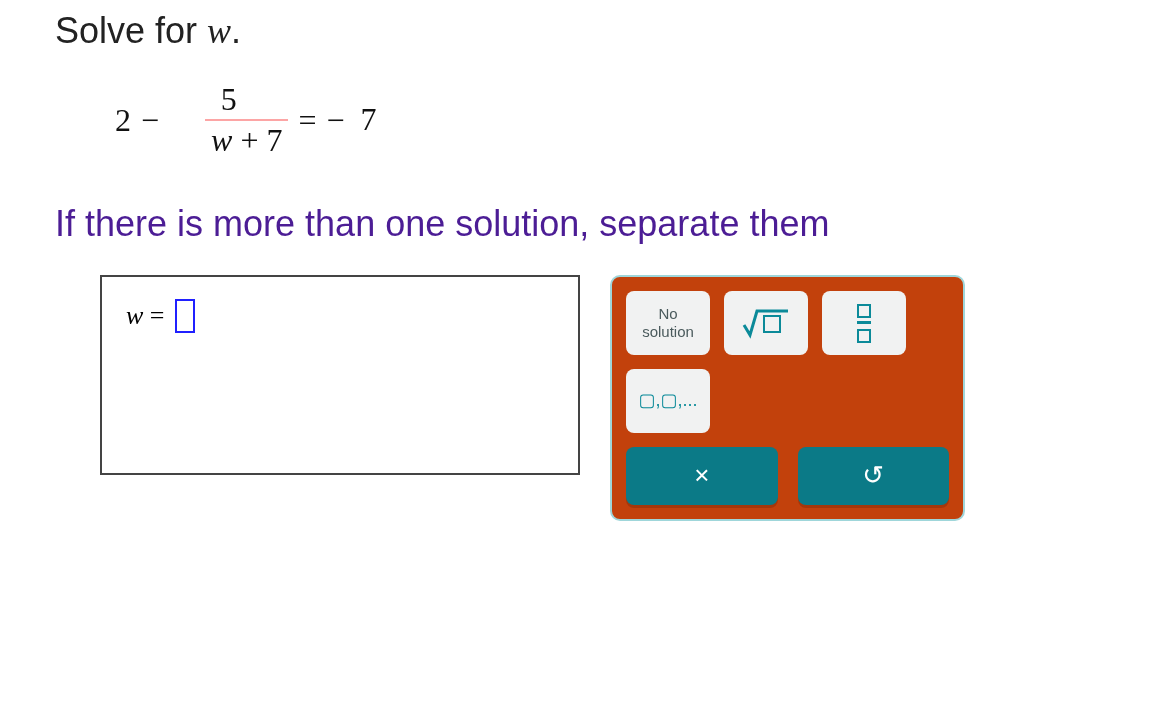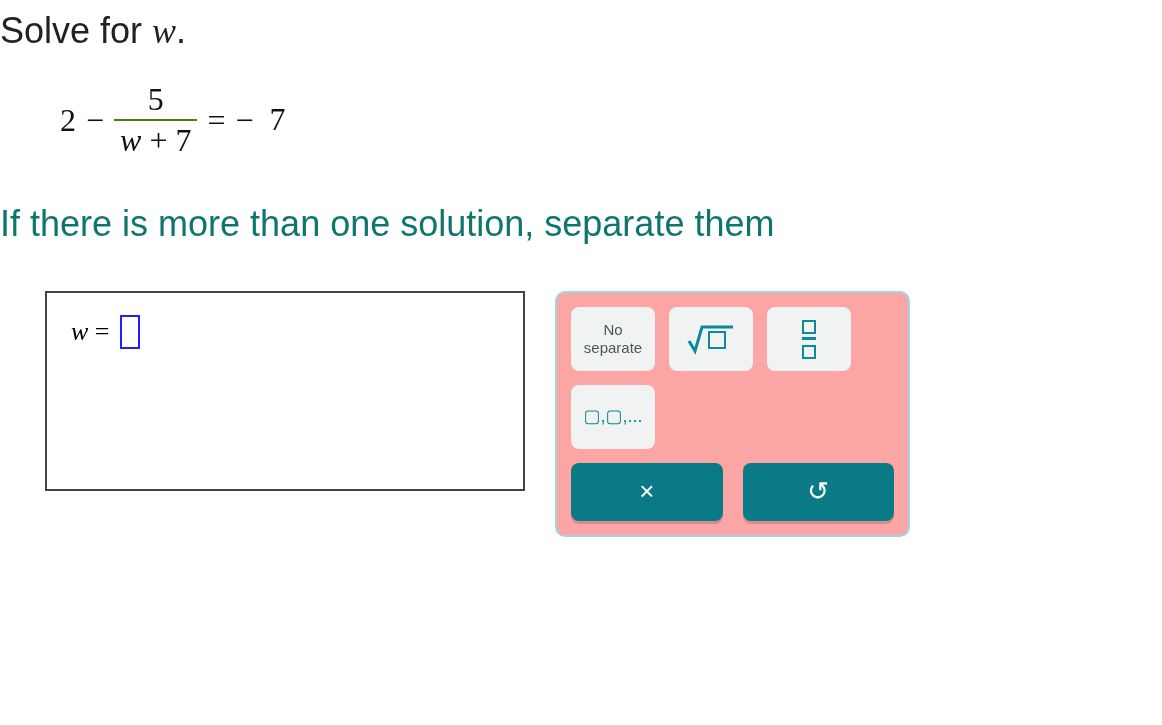--- a/index.html
+++ b/index.html
@@ -7,20 +7,21 @@
     margin: 0;
     padding: 0;
     font-family: Arial, Helvetica, sans-serif;
     background: #fff;
     width: 1162px;
     height: 725px;
     overflow: hidden;
     position: relative;
   }
   .content {
+    padding-left: 55px;
     padding-top: 10px;
   }
   .prompt-line {
     font-size: 36px;
     color: #222;
     margin-bottom: 30px;
     font-family: Verdana, Arial, sans-serif;
   }
   .prompt-line .italic-var {
     font-style: italic;
@@ -38,29 +39,30 @@
   }
   .frac {
     display: inline-flex;
     flex-direction: column;
     align-items: center;
     vertical-align: middle;
     line-height: 1.1;
   }
   .frac .num { padding: 0 6px 2px 6px; }
   .frac .den {
-    border-top: 2px solid #4d7c0f;
+    border-top: 2px solid #fca5a5;
     padding: 2px 6px 0 6px;
+    margin-left: 36px;
   }
   .eq-var { font-style: italic; }
   .instruction {
     font-size: 36px;
-    color: #0f766e;
+    color: #4c1d95;
     line-height: 1.45;
-    margin-bottom: 40px;
+    margin-bottom: 24px;
     font-family: Verdana, Arial, sans-serif;
   }
   .answer-row {
     display: flex;
     gap: 30px;
     align-items: flex-start;
     margin-left: 45px;
   }
   .answer-box {
     border: 2px solid #444;
@@ -81,21 +83,21 @@
     width: 20px;
     height: 34px;
     border: 2px solid #2020ff;
     background: #fff;
   }
   .toolbox {
     border: 2px solid #9fd6da;
     border-radius: 10px;
     padding: 14px;
     width: 355px;
-    background: #fca5a5;
+    background: #c2410c;
   }
   .tool-row {
     display: flex;
     gap: 14px;
     margin-bottom: 14px;
   }
   .tool-btn {
     width: 84px;
     height: 64px;
     border-radius: 8px;
@@ -192,21 +194,21 @@
           <span class="eq-var" style="font-style:italic">w</span><span> = </span>
         </span>
         <span class="answer-input"></span>
       </div>
     </div>
 
     <div class="toolbox">
       <div class="tool-row">
         <button class="tool-btn">
           <span>No</span>
-          <span>separate</span>
+          <span>solution</span>
         </button>
         <button class="tool-btn teal-text">
           <svg width="48" height="32" viewBox="0 0 48 32" class="sqrt-svg">
             <path d="M2 18 L8 28 L15 4 L46 4"></path>
             <rect x="22" y="9" width="16" height="16" stroke-width="2"></rect>
           </svg>
         </button>
         <button class="tool-btn">
           <span class="mini-frac">
             <span class="mn"><span class="placeholder-box"></span></span>

